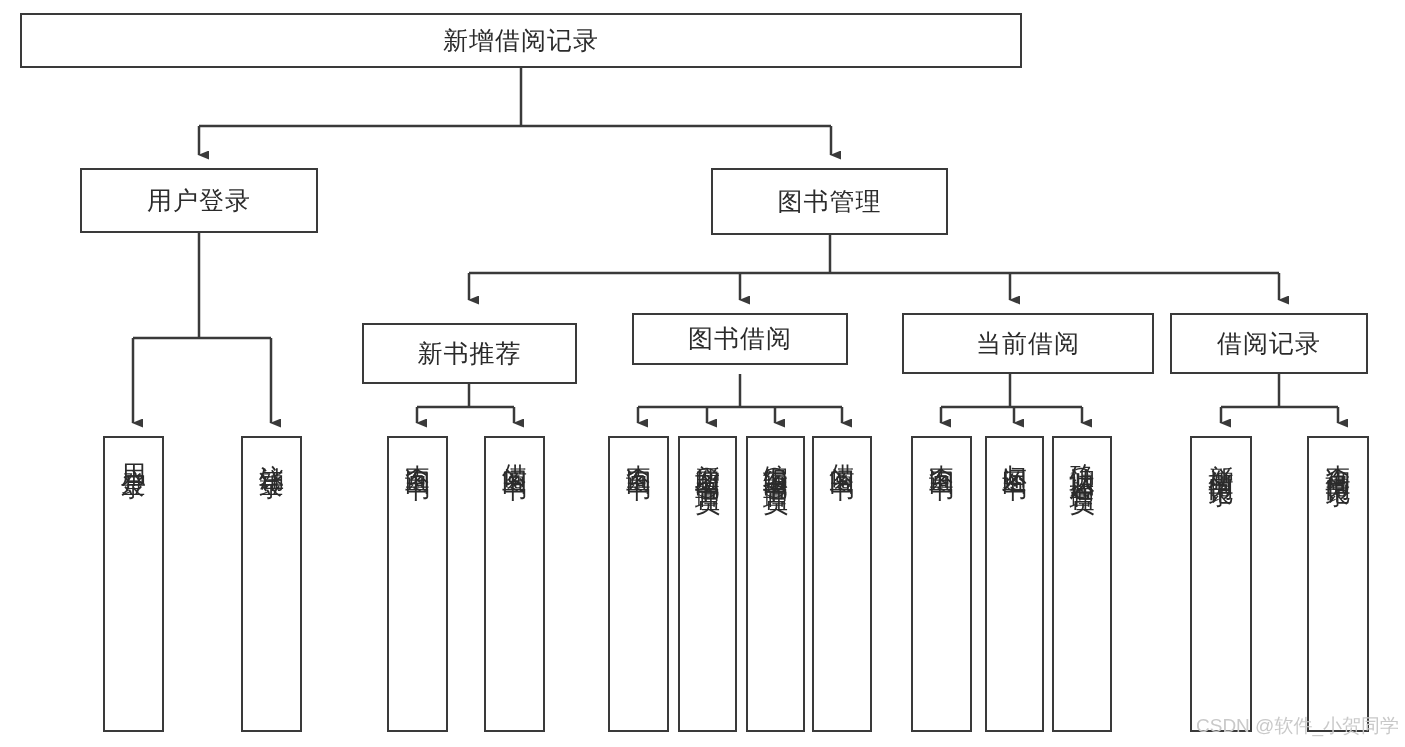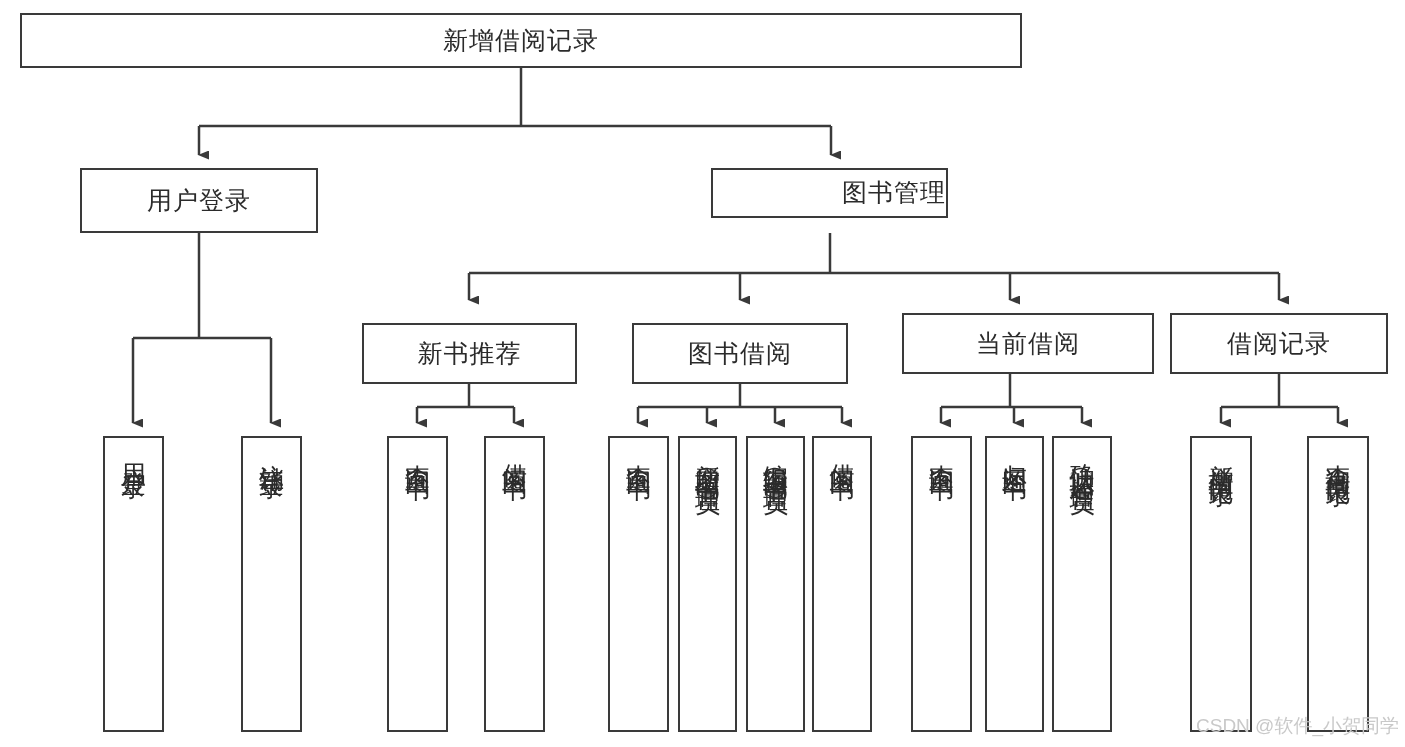--- a/index.html
+++ b/index.html
@@ -118,34 +118,34 @@
     </g>
   </svg>
 
   <div class="node horiz" style="left:20px; top:13px; width:1002px; height:55px;">
     <span>新增借阅记录</span>
   </div>
 
   <div class="node horiz" style="left:80px; top:168px; width:238px; height:65px;">
     <span>用户登录</span>
   </div>
-  <div class="node horiz" style="left:711px; top:168px; width:237px; height:50px;justify-content:flex-end;">
+  <div class="node horiz" style="left:711px; top:168px; width:237px; height:67px;">
     <span>图书管理</span>
   </div>
 
   <div class="node horiz" style="left:362px; top:323px; width:215px; height:61px;">
     <span>新书推荐</span>
   </div>
-  <div class="node horiz" style="left:632px; top:313px; width:216px; height:61px;margin-top:10px;">
+  <div class="node horiz" style="left:632px; top:313px; width:216px; height:52px;">
     <span>图书借阅</span>
   </div>
   <div class="node horiz" style="left:902px; top:313px; width:252px; height:61px;">
     <span>当前借阅</span>
   </div>
-  <div class="node horiz" style="left:1170px; top:313px; width:218px; height:61px;">
+  <div class="node horiz" style="left:1170px; top:313px; width:198px; height:61px;">
     <span>借阅记录</span>
   </div>
 
   <div class="node vert" style="left:103px; top:436px; width:61px; height:296px;">
     <span class="vtext">用户登录</span>
   </div>
   <div class="node vert" style="left:241px; top:436px; width:61px; height:296px;">
     <span class="vtext">注销登录</span>
   </div>
   <div class="node vert" style="left:387px; top:436px; width:61px; height:296px;">

